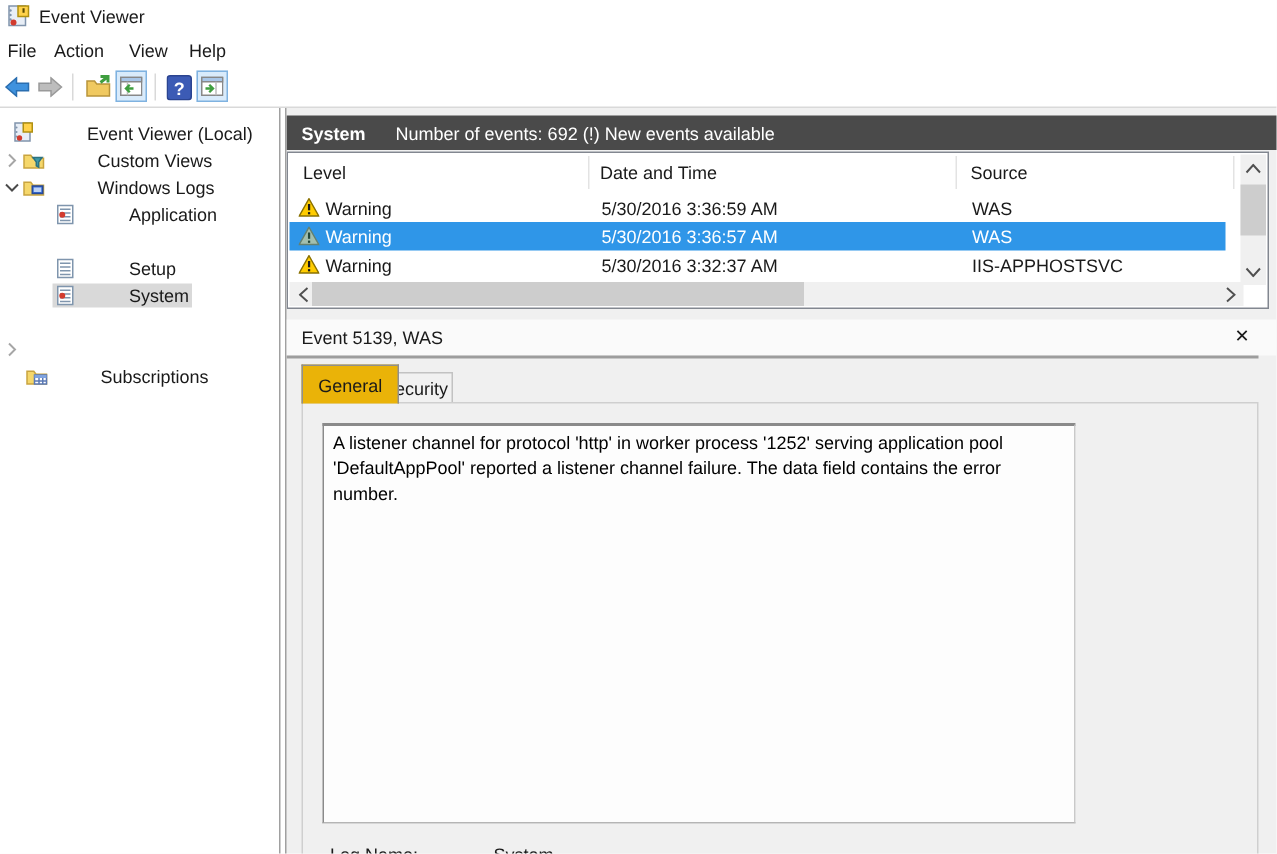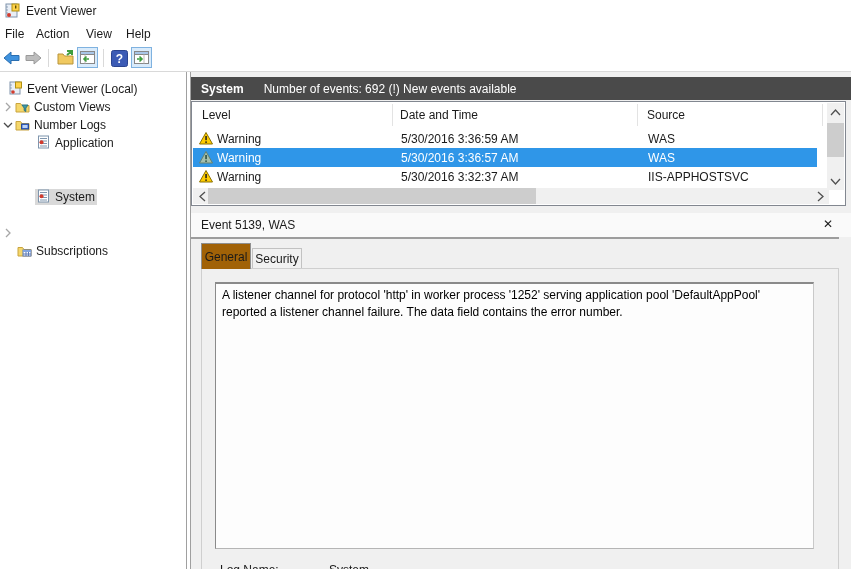--- a/index.html
+++ b/index.html
@@ -17,21 +17,21 @@
   .tbtn.hl { background:#d9ebfb; border:1px solid #7fb2e0; }
   .tsep { position:absolute; width:1px; height:18px; background:#d9d9d9; top:3px; }
   #chrome-rule { left:0; top:71px; width:851px; height:1px; background:#d9d9d9; }
 
   
   #tree { left:0; top:72px; width:187px; height:497px; background:#fff; border-right:1px solid #a0a0a0; overflow:hidden; }
   .trow { position:absolute; left:0; right:0; height:17px; display:flex; align-items:center; white-space:nowrap; cursor:default; }
   .texp { width:12px; height:12px; display:flex; align-items:center; justify-content:center; flex:0 0 12px; }
   .ticon { width:16px; height:15px; display:flex; align-items:center; justify-content:center; flex:0 0 16px; margin-right:2px; }
   .tlabel { padding:1px 2px; }
-  .item-inner { display:flex; align-items:flex-start; }
+  .item-inner { display:flex; align-items:center;gap:31px; }
   .trow.selected .item-inner { background:#d9d9d9; }
 
   
   #rightpanel { left:190px; top:72px; width:661px; height:497px; background:#f0f0f0; border-left:1px solid #a0a0a0; overflow:hidden; }
   #darkbar { left:0; top:5px; width:661px; height:23px; background:#4a4a4a; color:#fff; display:flex; align-items:center; }
   #darkbar .t1 { font-weight:bold; margin-left:10px; }
   #darkbar .t2 { margin-left:20px; }
 
   #tablebox { left:0; top:29px; width:655px; height:105px; background:#fff; border:1px solid #828790; }
   .colsep { position:absolute; top:2px; width:1px; height:22px; background:#e3e3e3; }
@@ -46,25 +46,25 @@
   .hscroll { position:absolute; left:1px; bottom:1px; width:636px; height:16px; background:#f0f0f0; }
   .hthumb { position:absolute; left:15px; top:0; width:328px; height:16px; background:#cdcdcd; }
   .sarrow { position:absolute; display:flex; align-items:center; justify-content:center; }
 
   #event-title { left:0; top:141px; width:661px; height:24px; background:#fafafa; display:flex; align-items:center; }
   #event-title .lbl { margin-left:10px; }
   #event-close { position:absolute; right:18px; top:145px; font-weight:bold; font-size:12px; cursor:default; }
   #event-sep { left:0; top:165px; width:648px; height:2px; background:#9d9d9d; }
 
   .tab { position:absolute; display:flex; align-items:center; justify-content:center; }
-  #tab-general { left:10px; top:171px; width:50px; height:26px; background:#a16207; border:1px solid #8f8f8f; border-bottom:none; z-index:2; }
+  #tab-general { left:10px; top:171px; width:65px; height:26px; background:#eab308; border:1px solid #8f8f8f; border-bottom:none; z-index:2; }
   #tab-details { left:61px; top:176px; width:50px; height:21px; background:#f1f1f1; border:1px solid #c2c2c2; border-bottom:none; }
 
   #tabpage { left:10px; top:196px; width:638px; height:312px; background:#f0f0f0; border:1px solid #cfcfcf; }
-  #msgbox { position:absolute; left:13px; top:13px; width:599px; height:267px; background:#fdfdfd;
+  #msgbox { position:absolute; left:13px; top:13px; width:502px; height:267px; background:#fdfdfd;
             border-top:2px solid #8a8a8a; border-left:1px solid #8a8a8a; border-right:1px solid #c9c9c9; border-bottom:1px solid #b5b5b5;
             padding:3px 6px; line-height:17px; color:#000; }
   #footer-label { position:absolute; left:18px; top:294px; }
   #footer-value { position:absolute; left:127px; top:294px; }
 </style>
 </head>
 <body>
 
 <div class="abs" id="titlebar">
   <svg class="abs" style="left:4px;top:3px" width="16" height="16">
@@ -175,21 +175,21 @@
         </svg>
     </span>
     <span class="item-inner">
       <span class="ticon">
         <svg width="15" height="13">
             <path d="M1 3.5 L5.5 3.5 L7 5.5 L14 5.5 L14 12 L1 12 Z" fill="#f5d76b" stroke="#c9a43f"></path>
             <rect x="6.5" y="6" width="7" height="5" fill="#3a6fd8" stroke="#274a9a"></rect>
             <rect x="7.5" y="7" width="5" height="3" fill="#bcd2f5"></rect>
           </svg>
       </span>
-      <span class="tlabel">Number Logs</span>
+      <span class="tlabel">Windows Logs</span>
     </span>
   </div>
 
   <div class="trow" style="top:62px">
     <span style="width:35px"></span>
     <span class="item-inner">
       <span class="ticon">
         <svg width="13" height="14">
             <rect x="1.5" y="1" width="10" height="12" fill="#fff" stroke="#7f95ad"></rect>
             <line x1="3" y1="3.5" x2="10" y2="3.5" stroke="#7f95ad"></line>
@@ -197,20 +197,35 @@
             <line x1="3" y1="8.5" x2="10" y2="8.5" stroke="#7f95ad"></line>
             <line x1="3" y1="11" x2="10" y2="11" stroke="#7f95ad"></line>
             <circle cx="4.5" cy="7.2" r="2" fill="#d23b2e"></circle>
           </svg>
       </span>
       <span class="tlabel">Application</span>
     </span>
   </div>
 
 
+  <div class="trow" style="top:98px">
+    <span style="width:35px"></span>
+    <span class="item-inner">
+      <span class="ticon">
+        <svg width="13" height="14">
+            <rect x="1.5" y="1" width="10" height="12" fill="#fff" stroke="#7f95ad"></rect>
+            <line x1="3" y1="3.5" x2="10" y2="3.5" stroke="#7f95ad"></line>
+            <line x1="3" y1="6" x2="10" y2="6" stroke="#7f95ad"></line>
+            <line x1="3" y1="8.5" x2="10" y2="8.5" stroke="#7f95ad"></line>
+            <line x1="3" y1="11" x2="10" y2="11" stroke="#7f95ad"></line>
+          </svg>
+      </span>
+      <span class="tlabel">Setup</span>
+    </span>
+  </div>
 
   <div class="trow selected" style="top:116px">
     <span style="width:35px"></span>
     <span class="item-inner">
       <span class="ticon">
         <svg width="13" height="14">
             <rect x="1.5" y="1" width="10" height="12" fill="#fff" stroke="#7f95ad"></rect>
             <line x1="3" y1="3.5" x2="10" y2="3.5" stroke="#7f95ad"></line>
             <line x1="3" y1="6" x2="10" y2="6" stroke="#7f95ad"></line>
             <line x1="3" y1="8.5" x2="10" y2="8.5" stroke="#7f95ad"></line>

